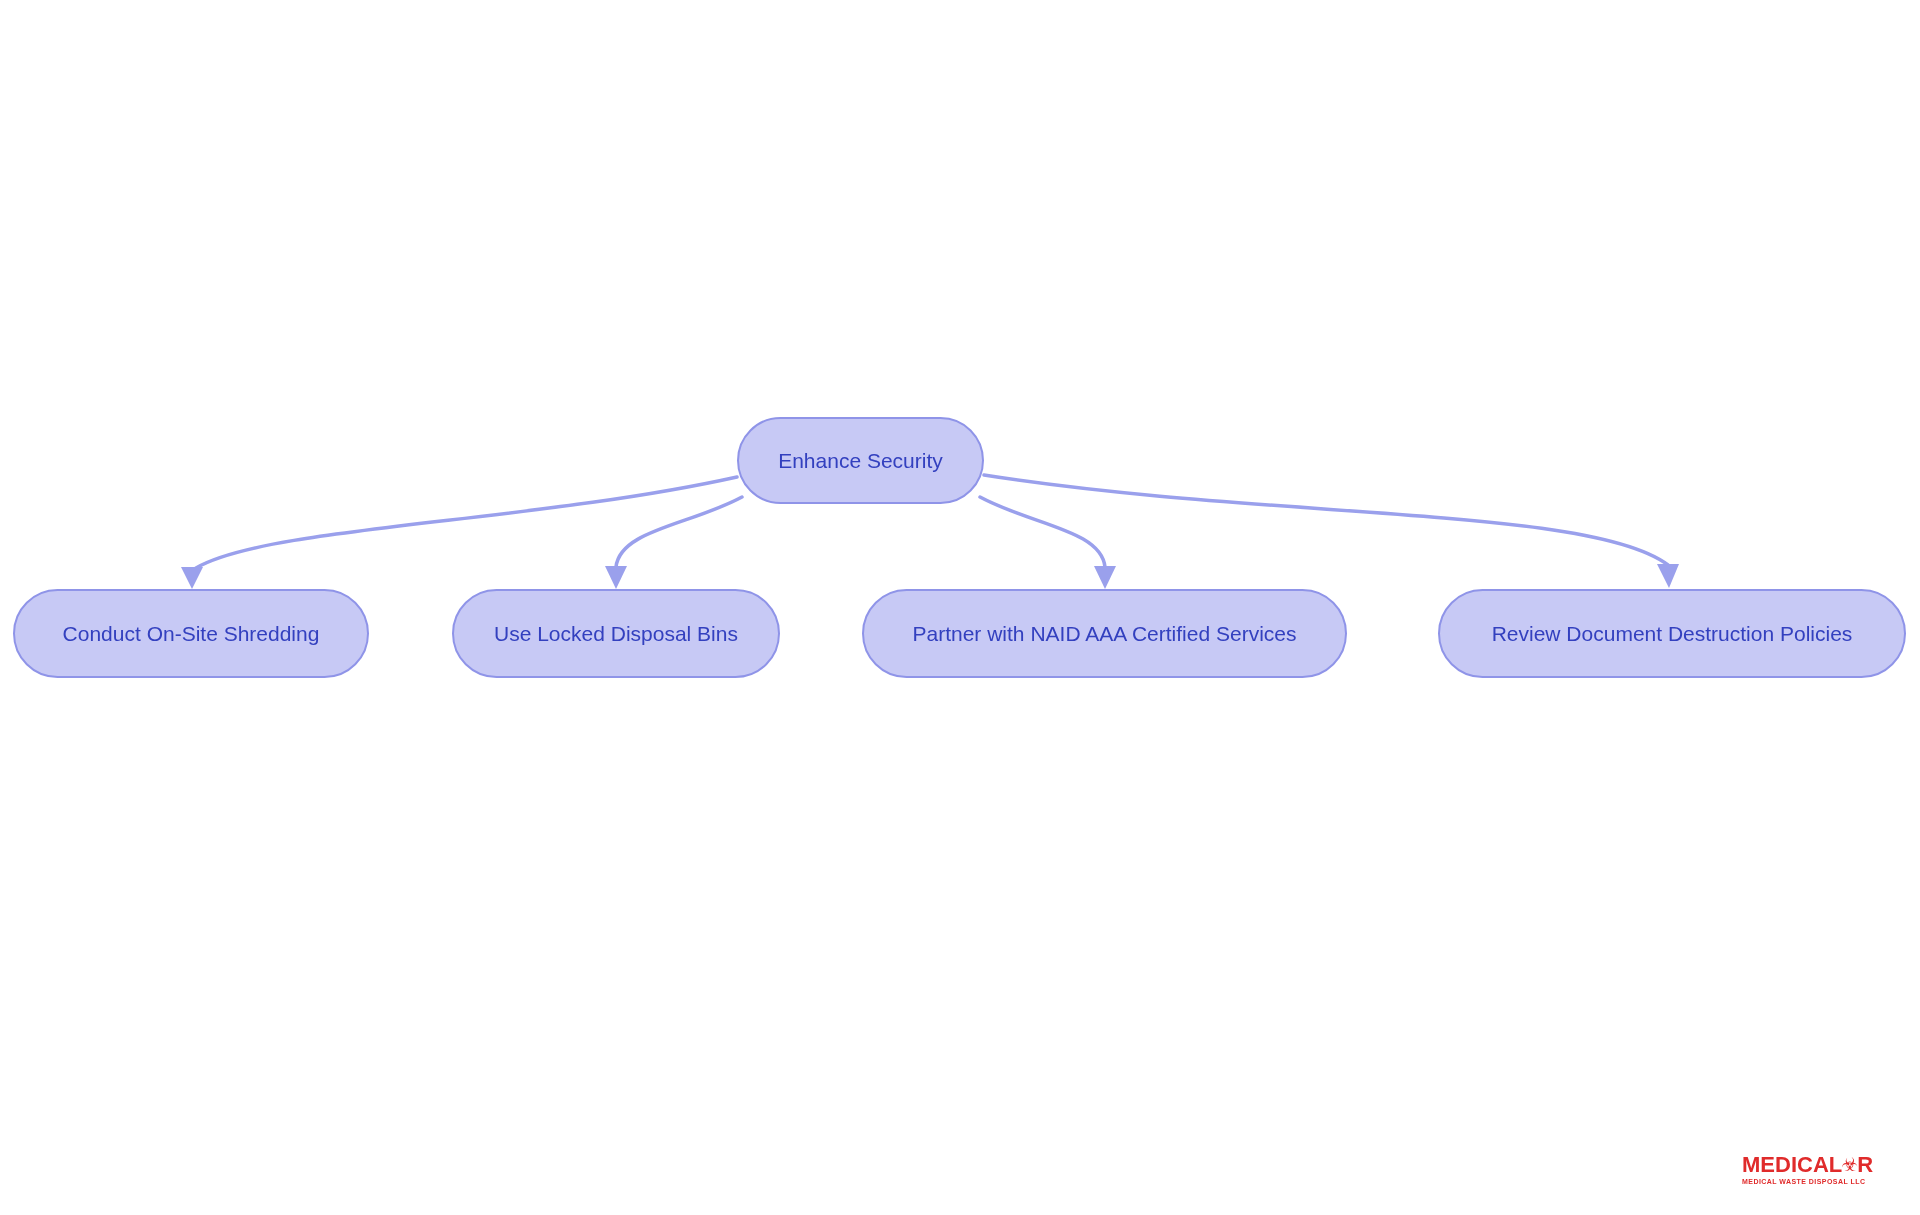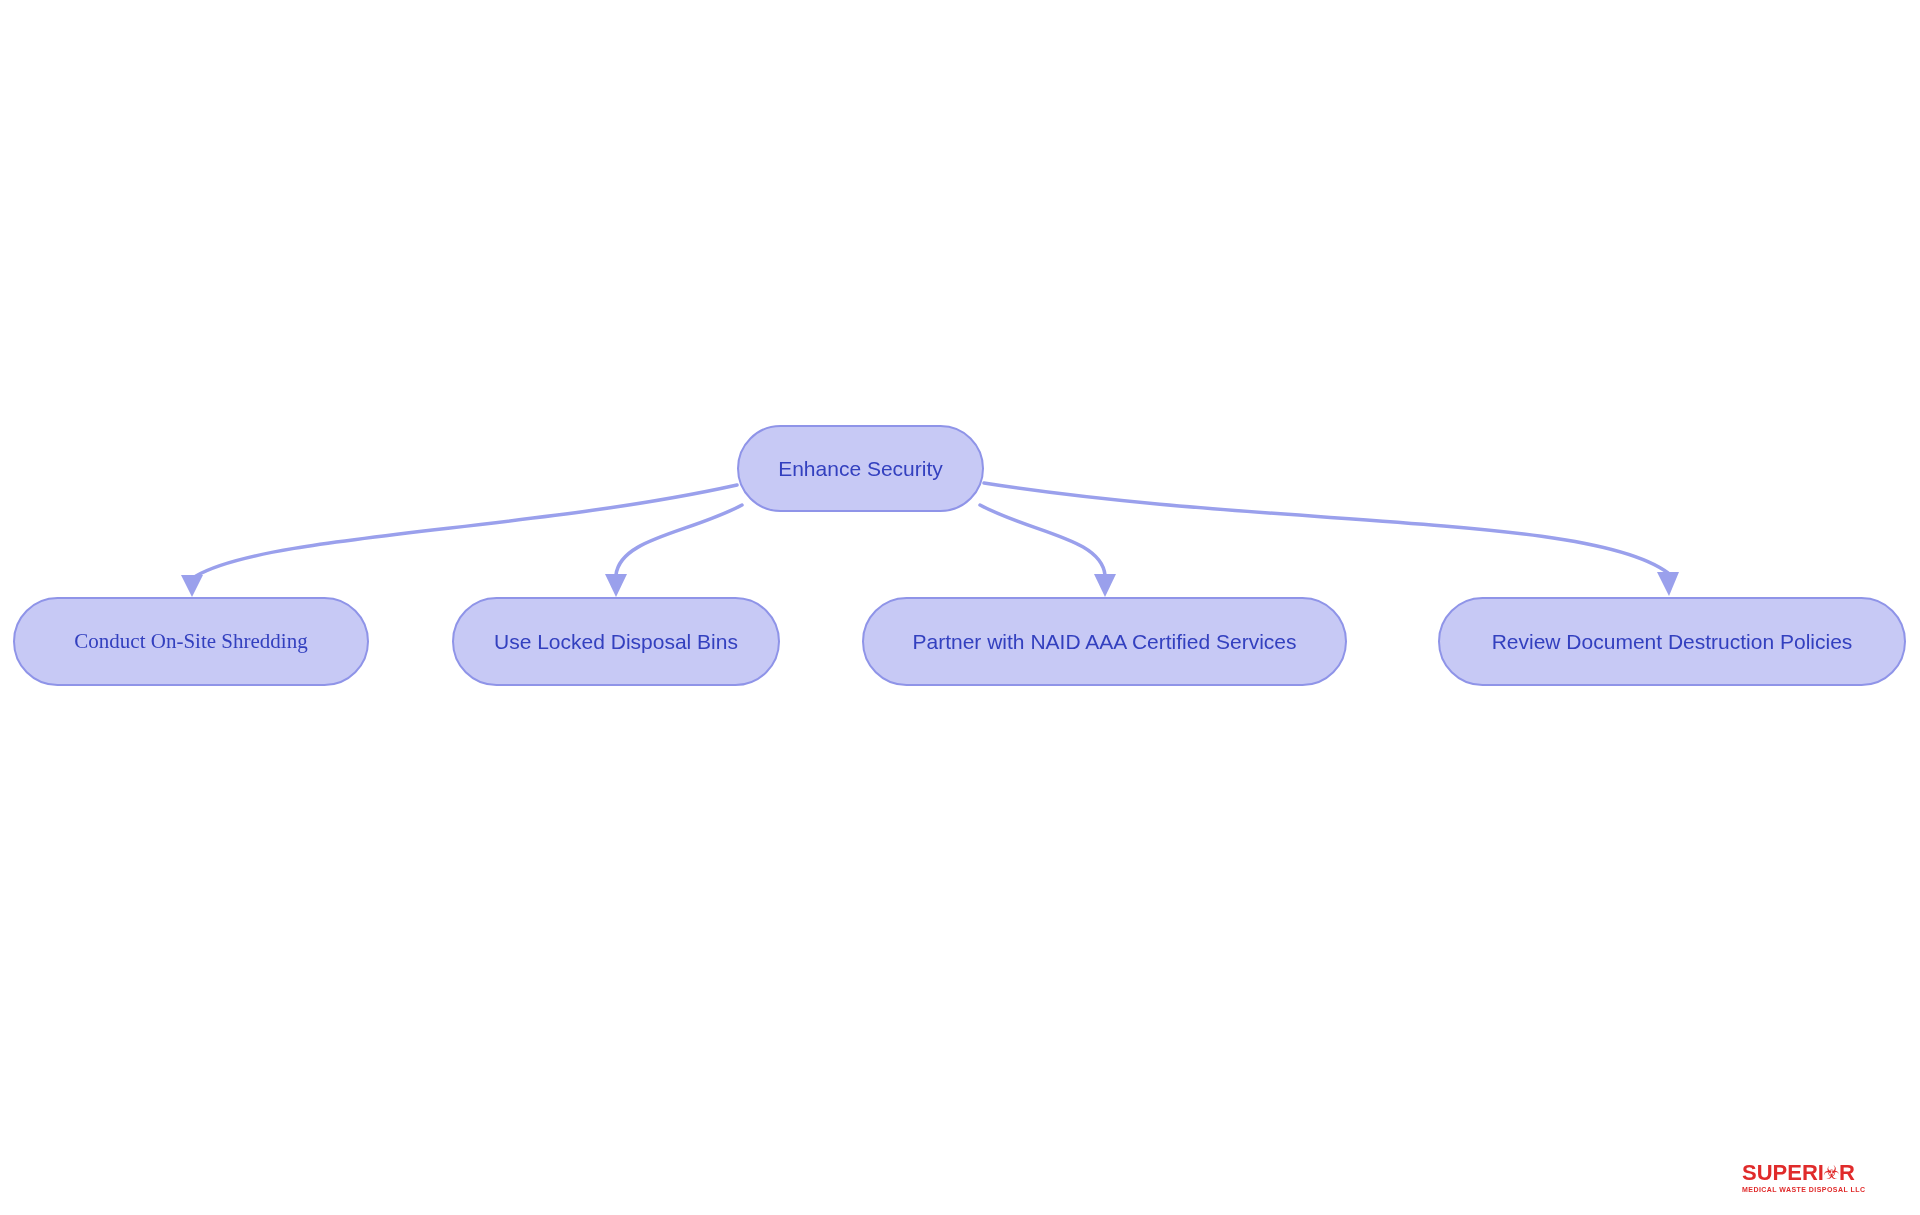--- a/index.html
+++ b/index.html
@@ -12,21 +12,21 @@
   }
   * { margin: 0; padding: 0; box-sizing: border-box; }
   html, body {
     width: 1920px; height: 1215px;
     background: var(--bg);
     font-family: "Liberation Sans", sans-serif;
     position: relative;
     overflow: hidden;
   }
   .canvas {
-    position: absolute; left: 0; top: 16px;
+    position: absolute; left: 0; top: 8px;
     width: 1920px; height: 1044px;
   }
   svg.edges {
     position: absolute; left: 0; top: 0;
     width: 1920px; height: 1215px;
     z-index: 1;
   }
   .edge {
     fill: none;
     stroke: var(--edge-color);
@@ -42,21 +42,21 @@
     border-radius: 45px;
     display: flex;
     align-items: center;
     justify-content: center;
     text-align: center;
     color: var(--node-text);
     font-size: 21px;
     line-height: 1.2;
   }
   #node-root   { left: 737px;  top: 409px; width: 247px; height: 87px; }
-  #node-child0 { left: 13px;   top: 581px; width: 356px; height: 89px; font-family: Liberation Serif, serif; }
+  #node-child0 { left: 13px;   top: 581px; width: 356px; height: 89px; }
   #node-child1 { left: 452px;  top: 581px; width: 328px; height: 89px; }
   #node-child2 { left: 862px;  top: 581px; width: 485px; height: 89px; }
   #node-child3 { left: 1438px; top: 581px; width: 468px; height: 89px; }
 
   .watermark {
     position: absolute;
     left: 1742px; top: 1146px;
     width: 130px;
     z-index: 3;
     color: var(--logo-red);
@@ -122,20 +122,20 @@
   <div class="node" id="node-child1">
     <span>Use Locked Disposal Bins</span>
   </div>
 
   <div class="node" id="node-child3">
     <span>Review Document Destruction Policies</span>
   </div>
 
   <div class="watermark">
     <div class="brand">
-      <span>SUPERI</span>
+      <span>MEDICAL</span>
         <span class="bio">☣</span>
         <span>R</span>
     </div>
     <div class="tagline">MEDICAL WASTE DISPOSAL LLC</div>
   </div>
 
 </div>
 
 </body></html>

